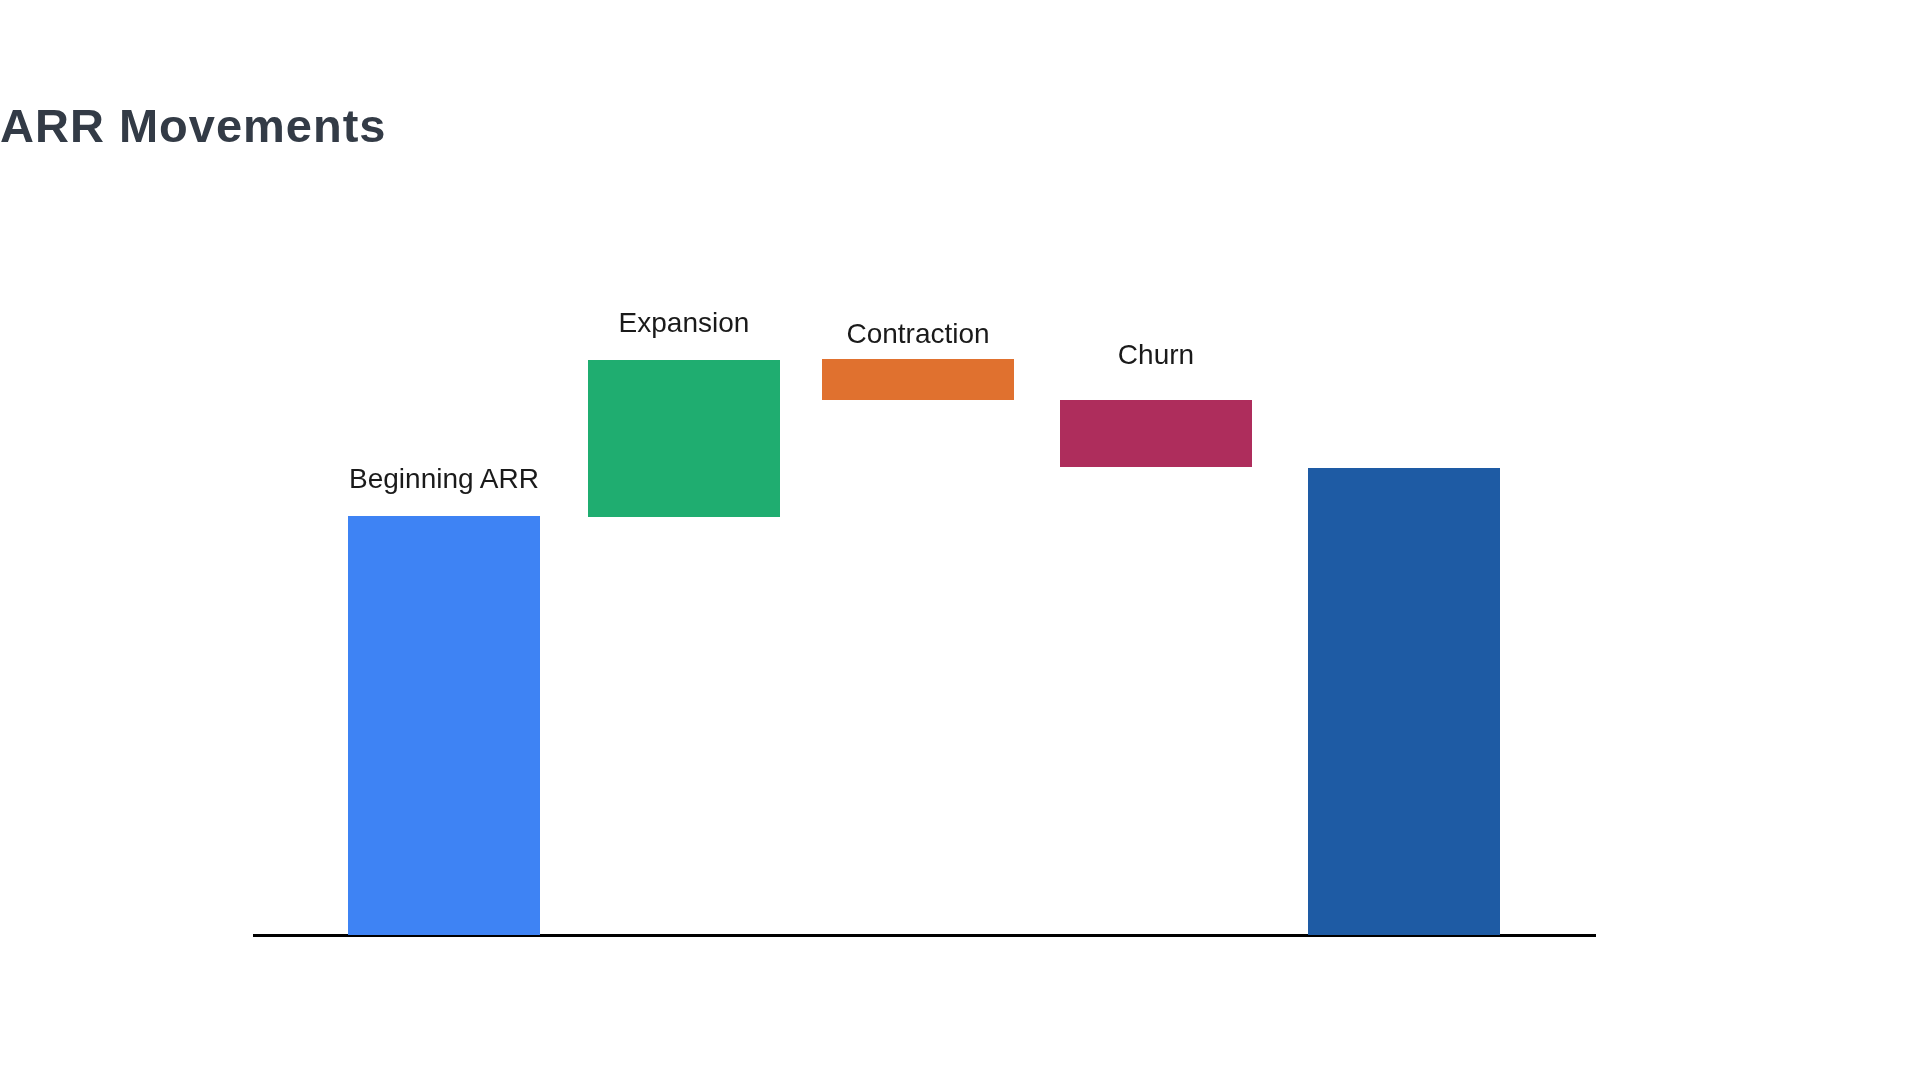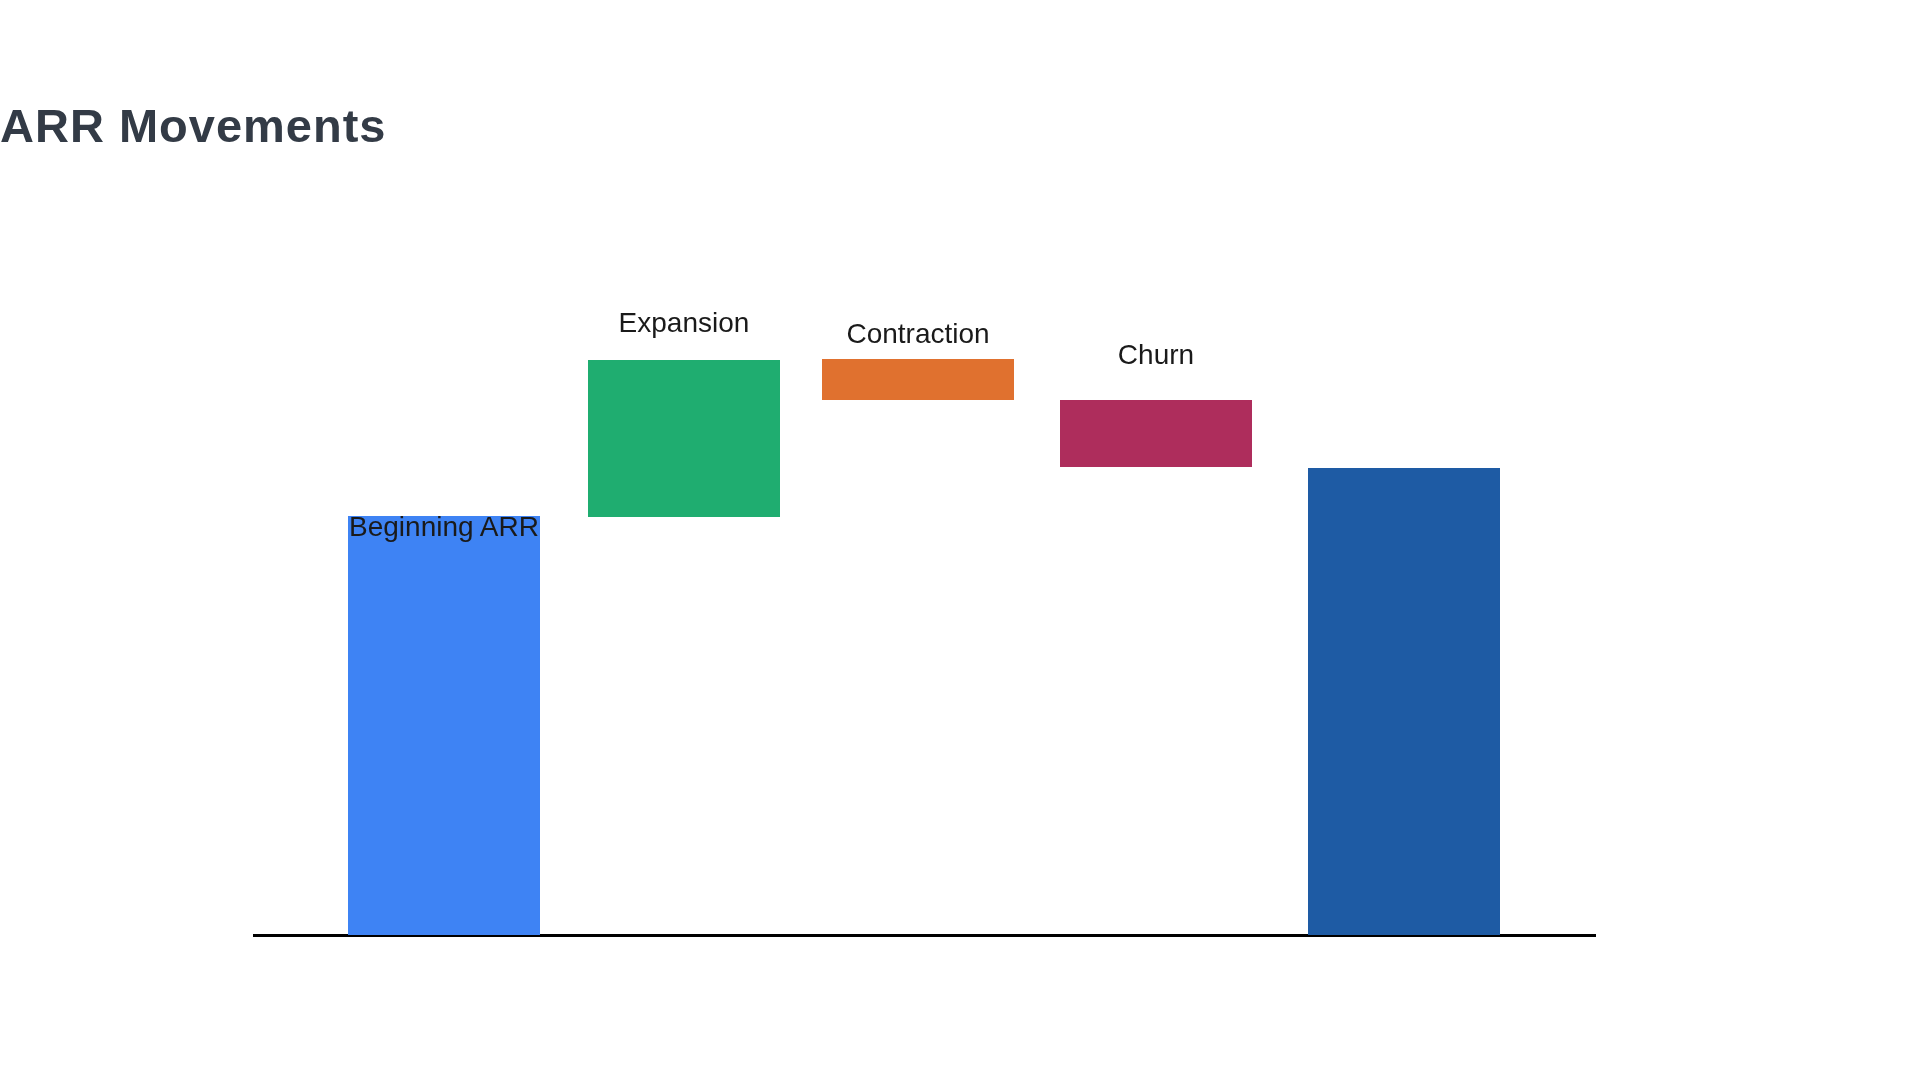--- a/index.html
+++ b/index.html
@@ -49,21 +49,21 @@
 </head>
 <body>
 
 <main class="stage">
   <h1 class="chart-title" style="color: rgb(51, 59, 70);">ARR Movements</h1>
 
   <div class="chart-area">
     <div class="axis-baseline" style="left: 253px; width: 1343px; top: 934px; background: rgb(0, 0, 0);"></div>
 
   <div class="wf-bar" style="left: 348px; width: 192px; top: 516px; height: 419px; background: rgb(62, 131, 244);"></div>
-      <div class="wf-label" style="left: 444px; top: 462px; color: rgb(26, 26, 26); margin-top: 48px;">Beginning ARR</div>
+      <div class="wf-label" style="left: 444px; top: 462px; color: rgb(26, 26, 26);">Beginning ARR</div>
       <div class="wf-bar" style="left: 588px; width: 192px; top: 360px; height: 157px; background: rgb(31, 173, 112);"></div>
       <div class="wf-label" style="left: 684px; top: 306px; color: rgb(26, 26, 26);">Expansion</div>
       <div class="wf-bar" style="left: 822px; width: 192px; top: 359px; height: 41px; background: rgb(224, 113, 47);"></div>
       <div class="wf-label" style="left: 918px; top: 317px; color: rgb(26, 26, 26);">Contraction</div>
       <div class="wf-bar" style="left: 1060px; width: 192px; top: 400px; height: 67px; background: rgb(174, 45, 92);"></div>
       <div class="wf-label" style="left: 1156px; top: 338px; color: rgb(26, 26, 26);">Churn</div>
       <div class="wf-bar" style="left: 1308px; width: 192px; top: 468px; height: 467px; background: rgb(30, 91, 164);"></div>
     </div>
 </main>
 

